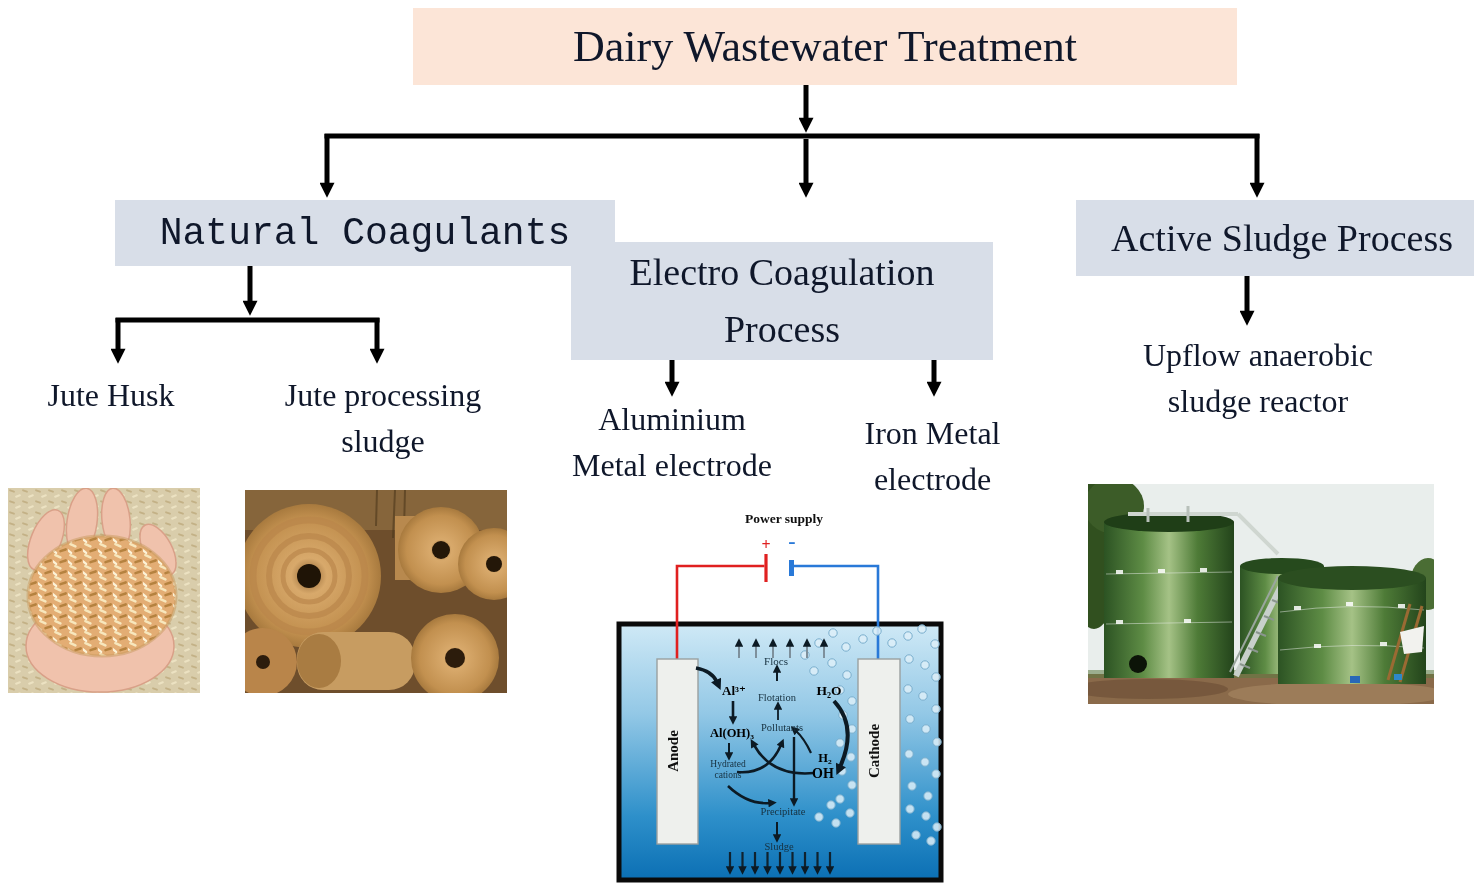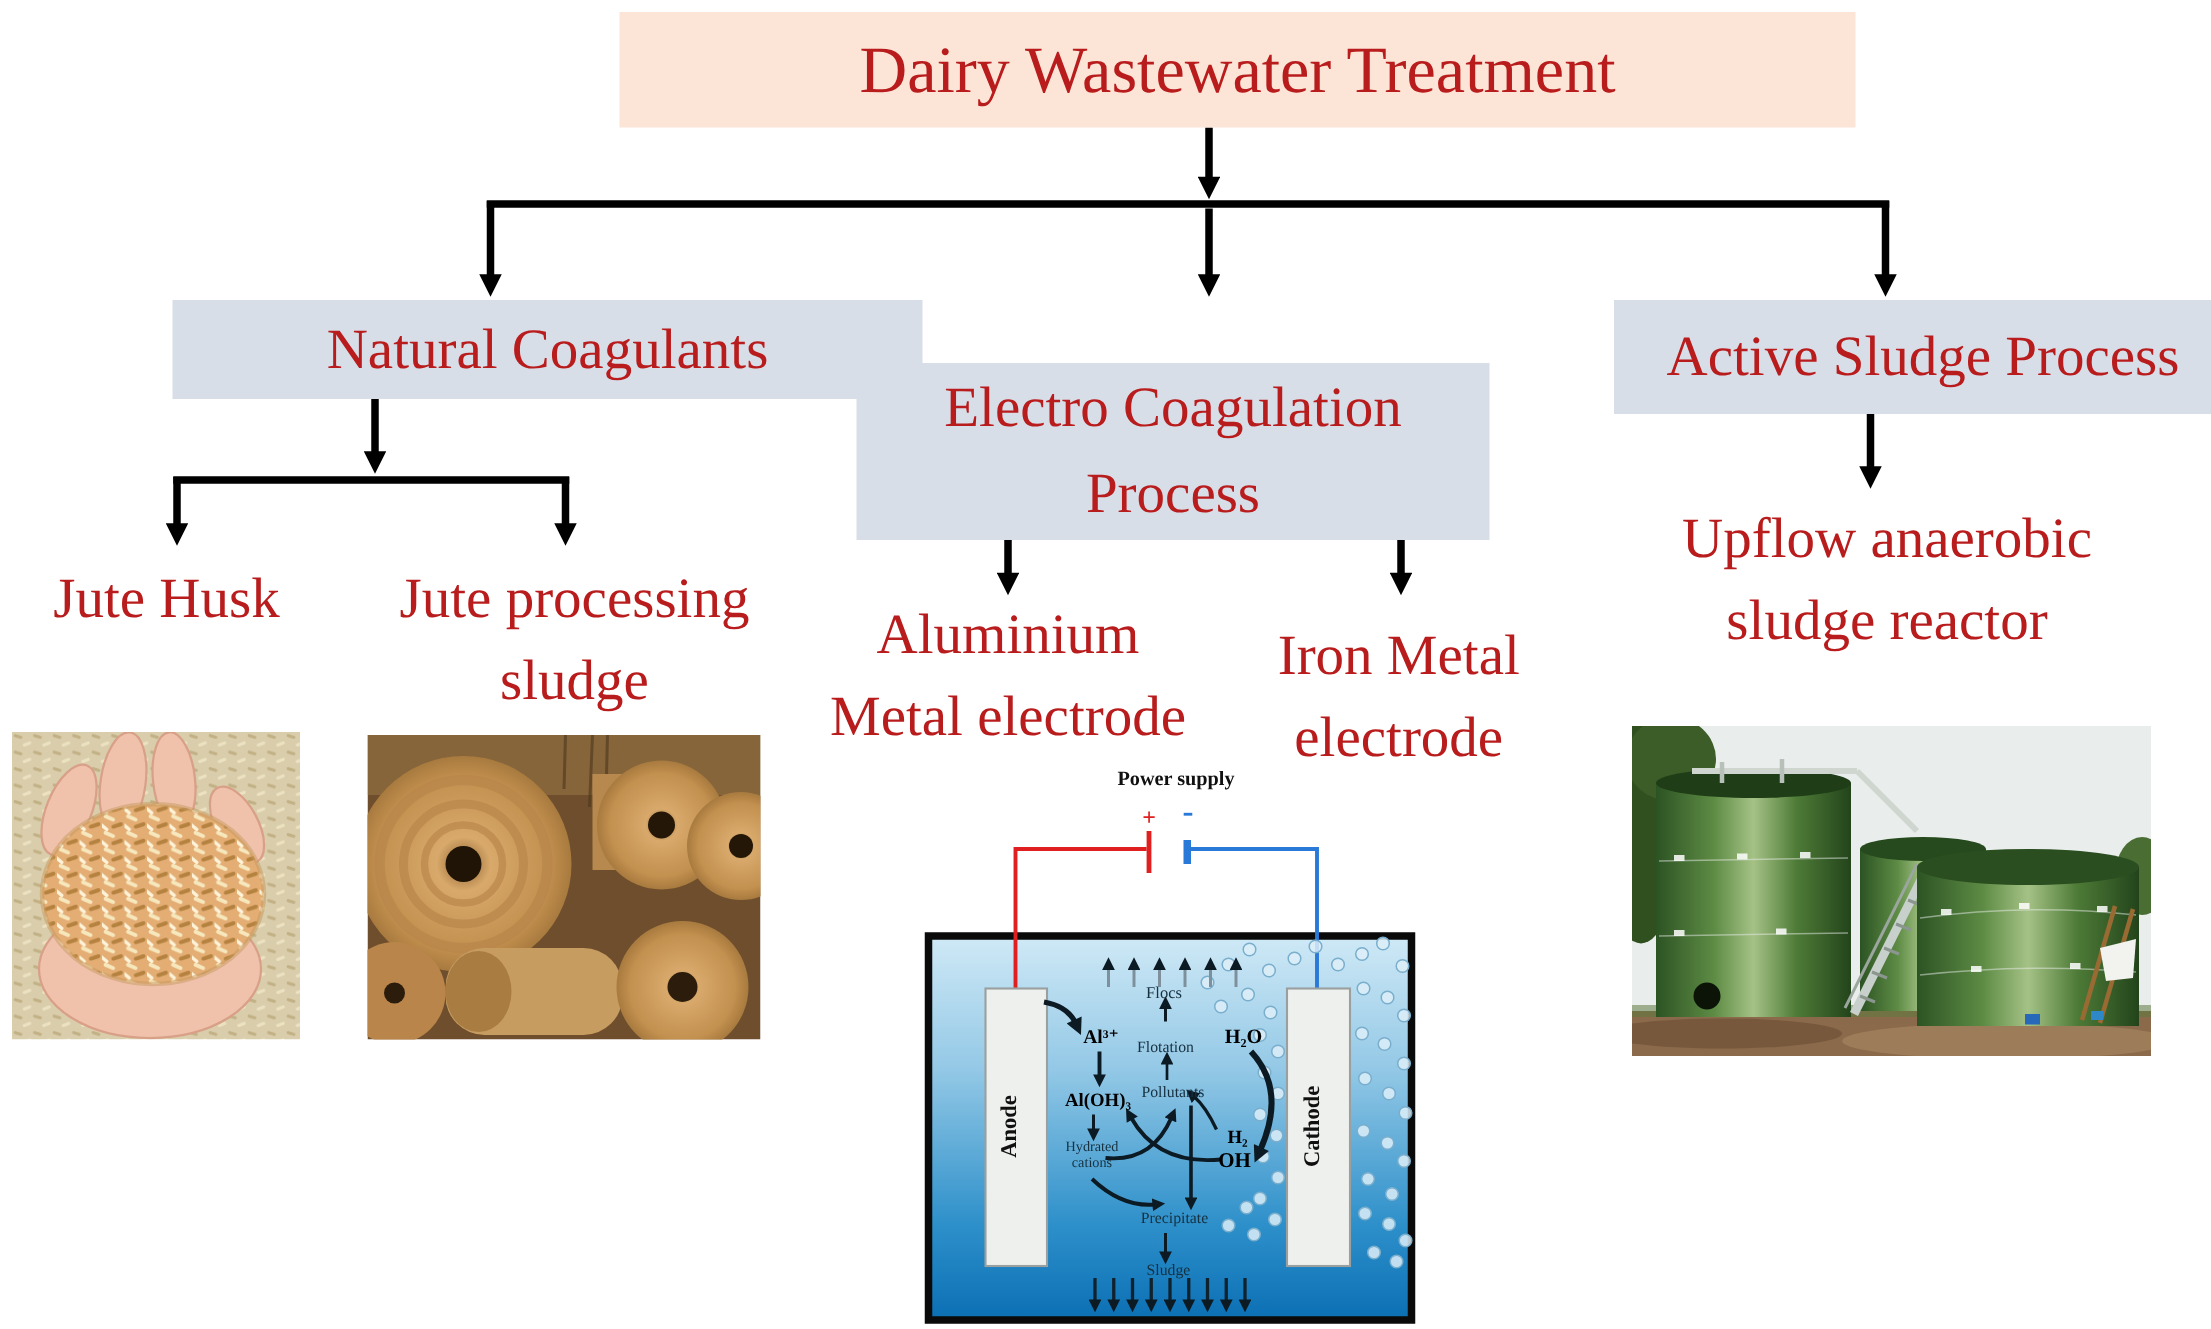--- a/index.html
+++ b/index.html
@@ -1,31 +1,31 @@
 <!DOCTYPE html>
 <html><head>
 <meta charset="utf-8">
 <style>
   html,body{margin:0;padding:0;background:#fff;}
   .canvas{
     position:relative; width:1474px; height:886px; background:#ffffff; overflow:hidden;
-    font-family:"Liberation Serif","DejaVu Serif",serif; color:#b91c1c;
+    font-family:"Liberation Serif","DejaVu Serif",serif; color:#0f172a;
   }
   svg{display:block;}
   .overlay{position:absolute; left:0; top:0; z-index:0; pointer-events:none;}
   .box{
     position:absolute; z-index:1; display:flex; flex-direction:column;
     align-items:center; justify-content:center; text-align:center;
   }
   .title-box{left:413px; top:8px; width:824px; height:77px; background:#fce5d7; font-size:44px;}
   .branch{background:#d8dee8; font-size:38px; line-height:1.5;}
-  #b-natural{left:115px; top:200px; width:500px; height:66px;}
+  #b-natural{left:115px; top:200px; width:500px; height:66px;font-family:Liberation Mono, monospace;}
   #b-electro{left:571px; top:200px; width:422px; height:118px;margin-top:42px;}
   #b-active{left:1076px; top:200px; width:412px; height:76px;}
-  .leaf{position:absolute; z-index:1; text-align:center; font-size:38px; line-height:1.45;}
+  .leaf{position:absolute; z-index:1; text-align:center; font-size:32px; line-height:1.45;}
   #l-rice{left:5px;   top:372px; width:212px;}
   #l-jute{left:240px; top:372px; width:286px;}
   #l-alu{left:538px;  top:396px; width:268px;}
   #l-iron{left:830px; top:410px; width:205px;}
   #l-upflow{left:1085px; top:332px; width:346px;}
   .ln{display:block;}
   .photo{position:absolute; z-index:1;}
   #p-rice{left:8px;    top:488px;}
   #p-jute{left:245px;  top:490px;}
   #p-tanks{left:1088px;top:484px;}

